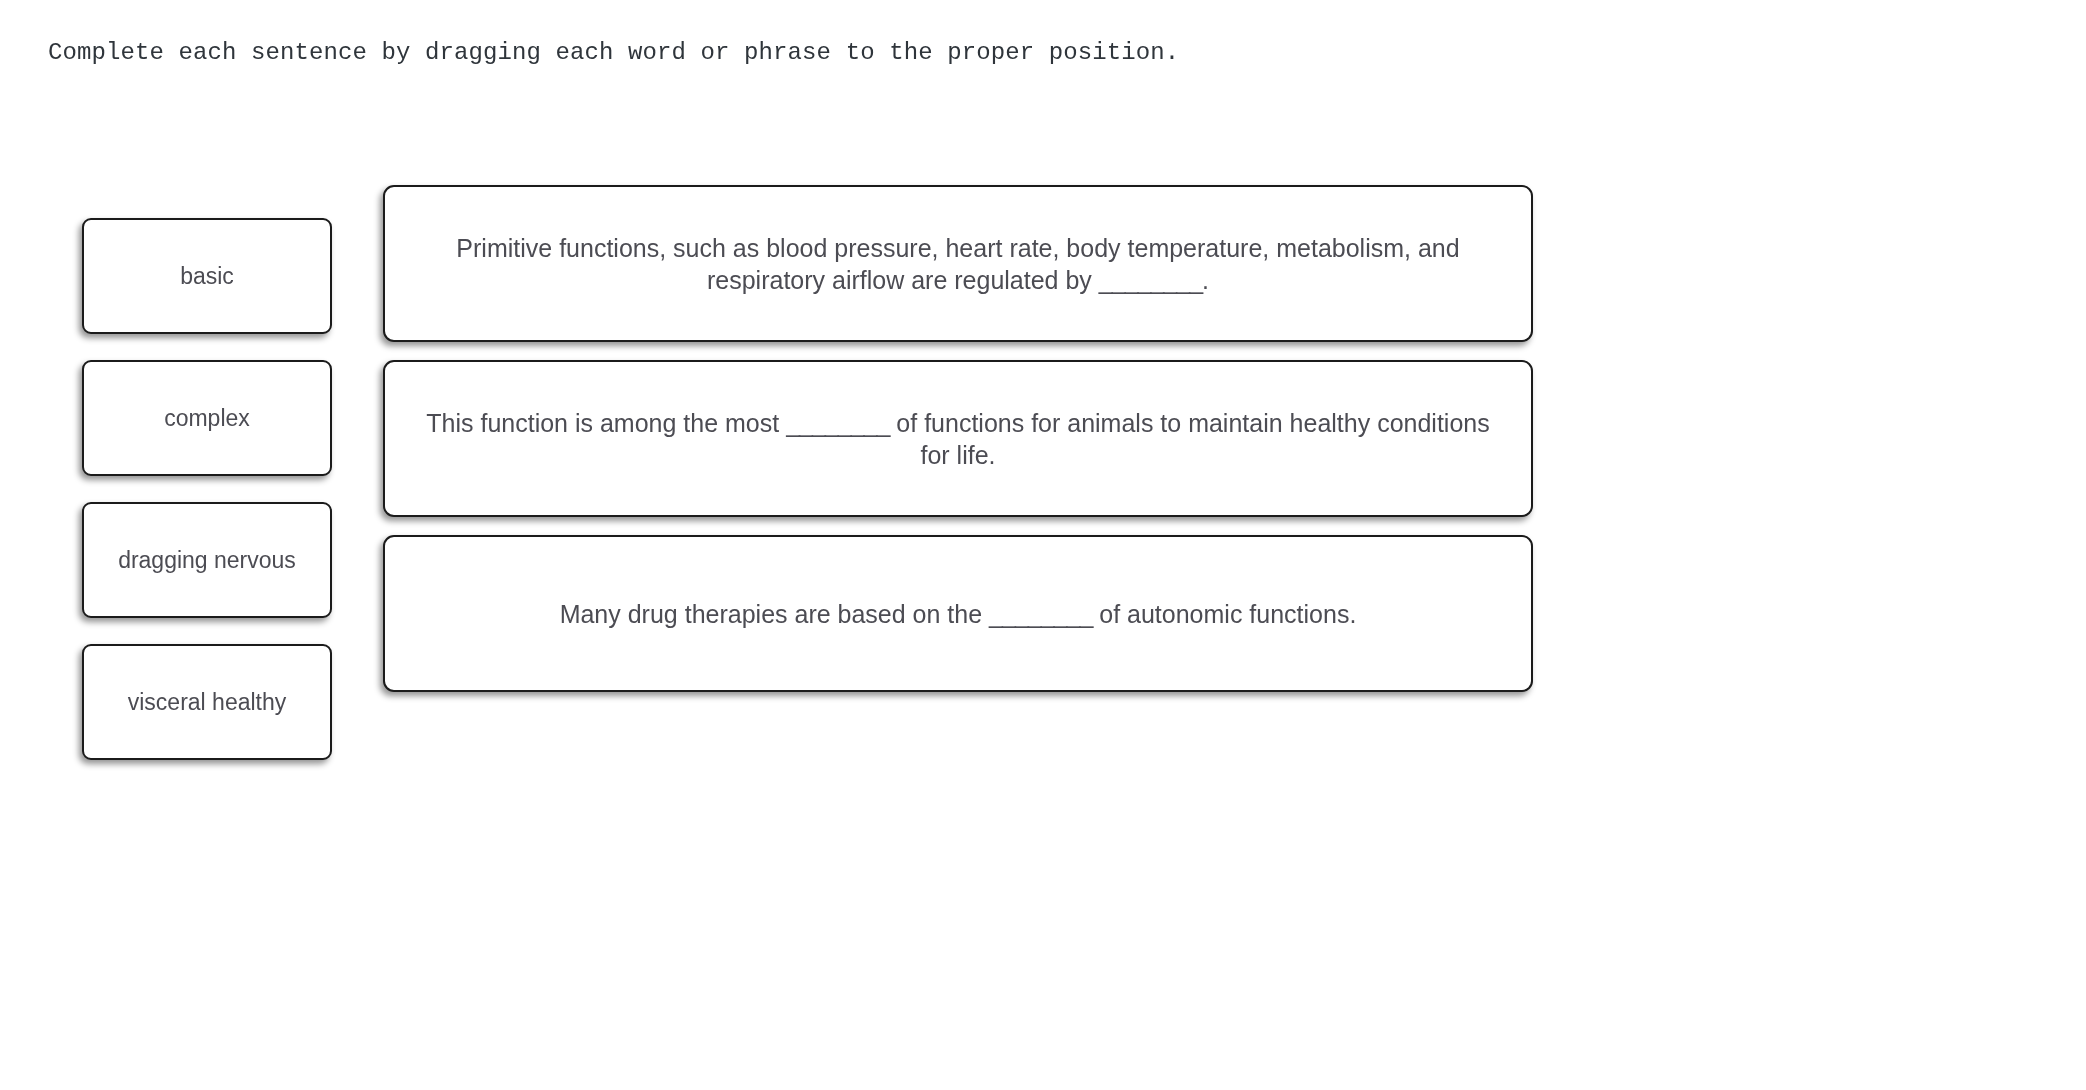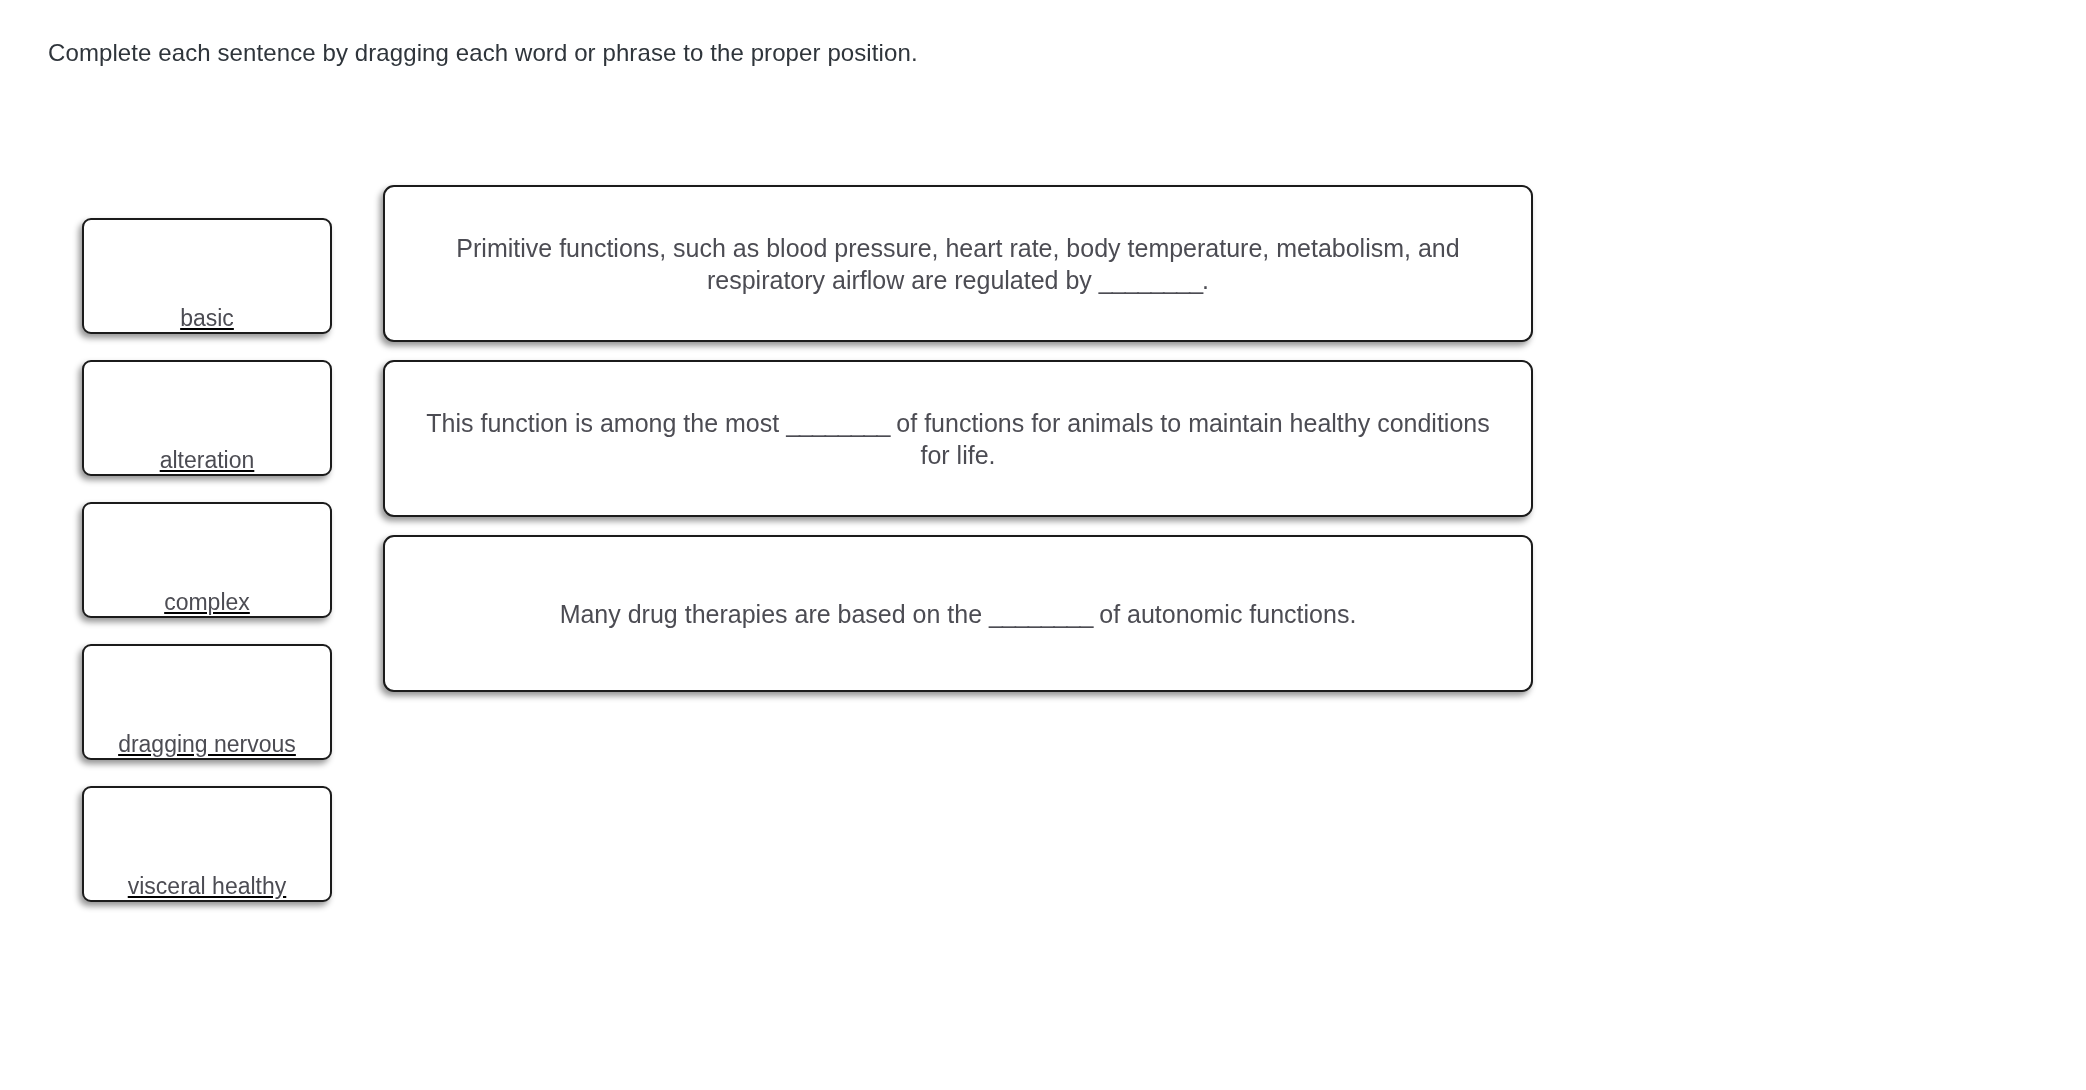--- a/index.html
+++ b/index.html
@@ -18,44 +18,44 @@
   
   #instruction {
     position: absolute;
     left: 48px;
     top: 38px;
     font-size: 24px;
     line-height: 30px;
     color: #2f353b;
     white-space: nowrap;
     letter-spacing: 0.1px;
+    font-family: Liberation Mono, monospace;
   }
 
   
   #word-bank {
     position: absolute;
     left: 82px;
     top: 218px;
     width: 250px;
   }
   .word-tile {
     box-sizing: border-box;
     width: 250px;
     height: 116px;
     margin-bottom: 26px;
     background: #ffffff;
     border: 2.5px solid #1b1b1b;
     border-radius: 9px;
     box-shadow: -3px 4px 6px rgba(0,0,0,0.42);
     display: flex;
-    align-items: flex-end;
+    align-items: center;
     justify-content: center;
     cursor: move;
     user-select: none;
-    text-decoration: underline;
   }
   .word-tile-label {
     font-size: 23px;
     line-height: 28px;
     color: #4c4c53;
     text-align: center;
     white-space: nowrap;
   }
 
   
@@ -95,23 +95,20 @@
 <body>
 
 <div id="instruction">Complete each sentence by dragging each word or phrase to the proper position.</div>
 
 <div id="word-bank">
 
   <div class="word-tile">
     <span class="word-tile-label">basic</span>
   </div>
 
-  <div class="word-tile">
-    <span class="word-tile-label">alteration</span>
-  </div>
 
   <div class="word-tile">
     <span class="word-tile-label">complex</span>
   </div>
 
   <div class="word-tile">
     <span class="word-tile-label">dragging nervous</span>
   </div>
 
   <div class="word-tile">

